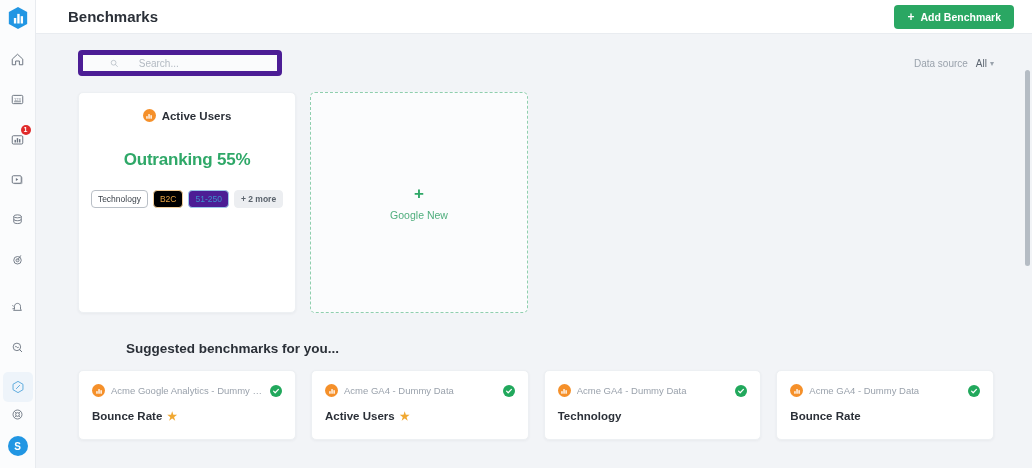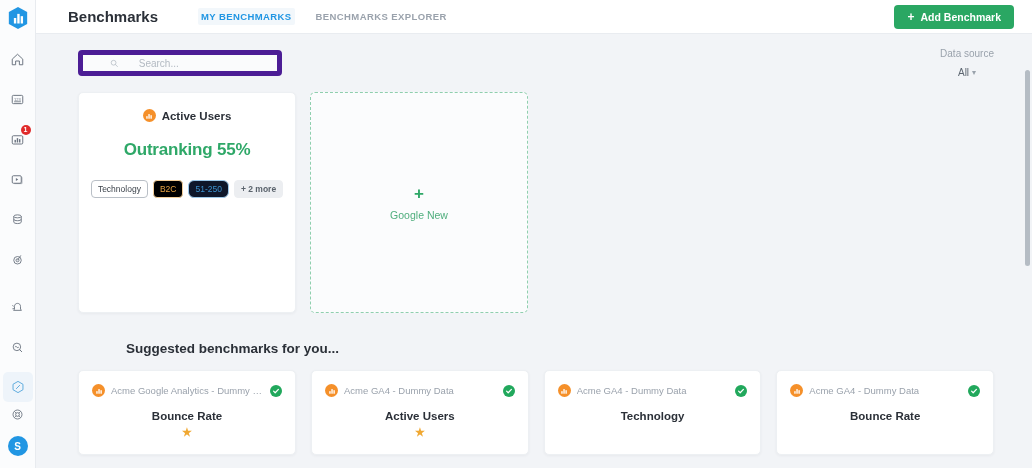--- a/index.html
+++ b/index.html
@@ -77,21 +77,21 @@
   .search-box {
     width: 204px; height: 26px; background: #fafbfc;
     border: 5px solid #4c1d95; border-radius: 4px;
     display: flex; align-items: center; gap: 20px; padding: 0 27px;
   }
   .search-box input {
     border: none; outline: none; background: transparent;
     font-size: 10px; font-family: inherit; color: #5c6570; width: 100%;
   }
   .search-box input::placeholder { color: #b3bac2; }
-  .toolbar-right { margin-left: auto; display: flex; align-items: center; gap: 8px; flex-direction: column; }
+  .toolbar-right { margin-left: auto; display: flex; align-items: center; gap: 8px; }
   .ds-label { font-size: 10px; color: #9aa2ac; }
   .ds-value {
     font-size: 10px; color: #5c6570; display: flex; align-items: center; gap: 3px;
     cursor: pointer;
   }
   .caret { font-size: 8px; color: #9aa2ac; }
 
   
   .cards-row { display: flex; gap: 14px; margin-top: 14px; align-items: flex-start; }
 
@@ -102,32 +102,32 @@
     display: flex; flex-direction: column; align-items: center;
     padding: 16px 14px 12px; cursor: pointer;
   }
   .bm-metric { display: flex; align-items: center; gap: 6px; }
   .bm-metric-label { font-size: 11.5px; font-weight: bold; color: #2b3038; }
   .dot-icon {
     width: 13px; height: 13px; border-radius: 50%; background: #f5902a;
     display: flex; align-items: center; justify-content: center; flex: 0 0 13px;
   }
   .bm-headline {
-    font-size: 17px; font-weight: bold; color: #2fa868; margin-top: 18px;
+    font-size: 17px; font-weight: bold; color: #2fa868; margin-top: 28px;
     letter-spacing: -.2px;
   }
   .bm-chart { margin-top: 26px; width: 182px; height: 60px; }
   .bm-tags { display: flex; gap: 5px; margin-top: 20px; align-items: center; }
   .tag {
     font-size: 8.5px; padding: 3px 6px; border-radius: 4px; white-space: nowrap;
     border: 1px solid transparent; cursor: pointer;
   }
   .tag.neutral { border-color: #b9bfc6; color: #3d444c; background: #fff; }
   .tag.orange { border-color: #f3cf9a; color: #e5a243; background: #000000; }
-  .tag.blue { border-color: #9dc9ea; color: #3c90cc; background: #0f172a; border-radius: 6px; }
+  .tag.blue { border-color: #9dc9ea; color: #3c90cc; background: #4c1d95; }
   .tag.more { background: #eceef1; color: #5a626b; border-color: #eceef1; font-weight: bold; }
 
   .create-card {
     width: 218px; height: 221px; border: 1px dashed #8fcfae;
     border-radius: 5px; background: #fbfcfd;
     display: flex; flex-direction: column; align-items: center; justify-content: center;
     gap: 7px; cursor: pointer;
   }
   .create-plus { font-size: 17px; color: #2fa868; font-weight: bold; line-height: 1; }
   .create-label { font-size: 10.5px; color: #4fae7d; }
@@ -146,21 +146,21 @@
   .sug-source {
     font-size: 9.5px; color: #9aa2ac; white-space: nowrap; overflow: hidden;
     text-overflow: ellipsis; flex: 1 1 auto;
   }
   .check {
     width: 12px; height: 12px; border-radius: 50%; background: #21a85c;
     display: flex; align-items: center; justify-content: center; flex: 0 0 12px;
   }
   .sug-metric {
     margin-top: 13px; font-size: 11.5px; font-weight: bold; color: #2b3038;
-    display: flex; align-items: center; gap: 5px; flex-direction: column;
+    display: flex; align-items: center; gap: 5px;
   }
   .star { color: #f0a832; font-size: 11px; line-height: 1; }
 
   
   .scrollbar {
     position: absolute; right: 2px; top: 36px; width: 5px; height: 428px;
     background: transparent;
   }
   .scroll-thumb {
     width: 5px; height: 196px; background: #b5bcc4; border-radius: 3px;
@@ -260,24 +260,20 @@
     </div>
     <div class="rail-btn" style="margin-bottom:10px;">
       <span class="avatar">S</span>
     </div>
   </nav>
 
   <div class="main">
 
     <header class="header">
       <div class="page-title">Benchmarks</div>
-      <div class="tabs">
-        <div class="tab active">MY BENCHMARKS</div>
-        <div class="tab">BENCHMARKS EXPLORER</div>
-      </div>
       <div class="header-right">
         <button class="btn-primary">
           <span class="plus">+</span>
           <span>Add Benchmark</span>
         </button>
       </div>
     </header>
 
     <div class="content">
       <div class="content-inner">

